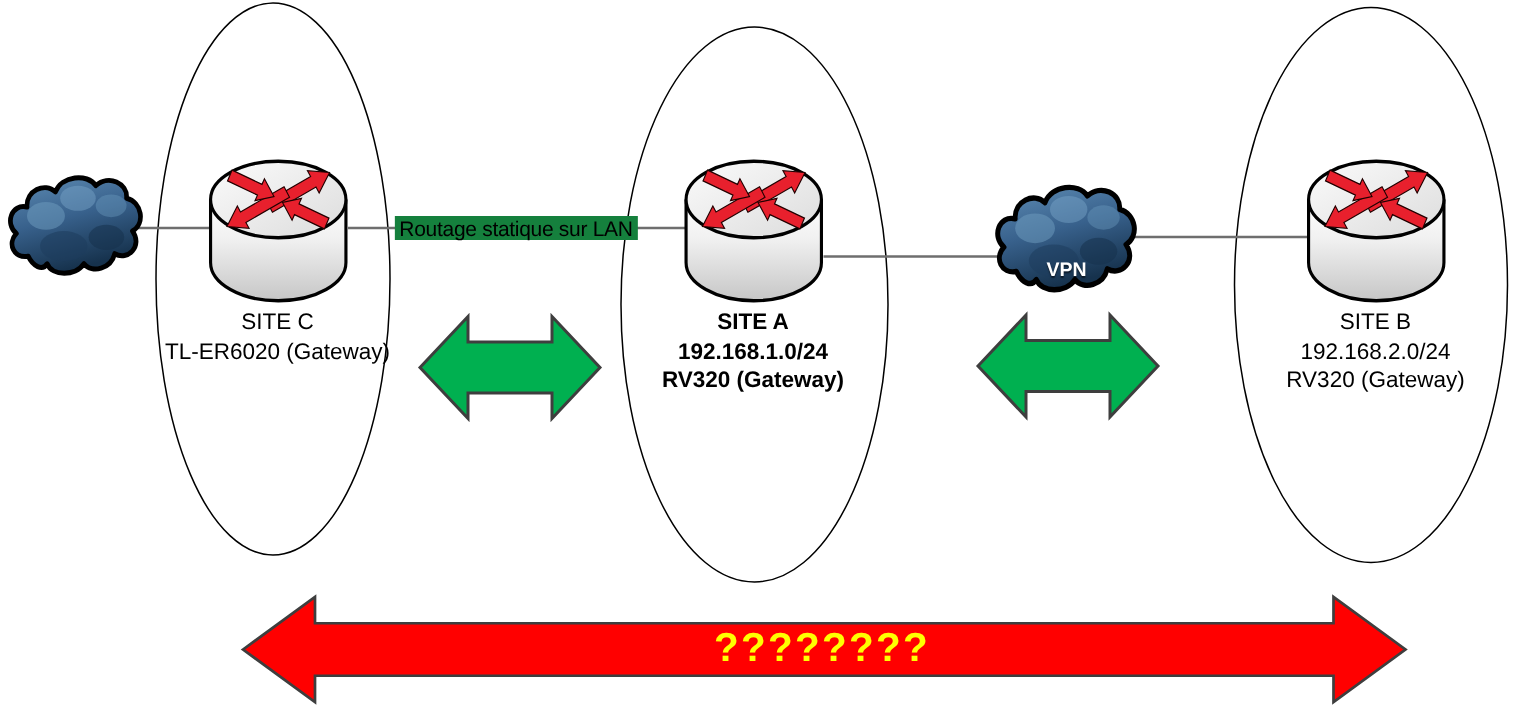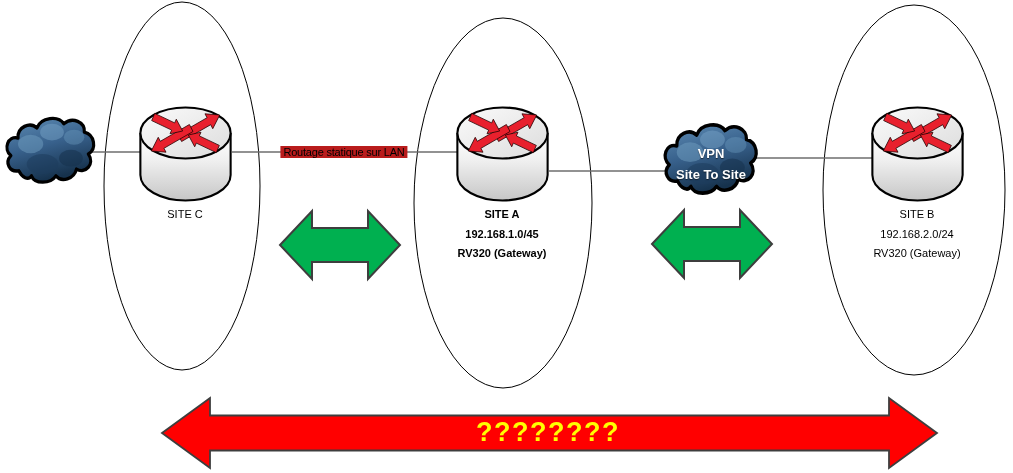--- a/index.html
+++ b/index.html
@@ -1,24 +1,24 @@
 <!DOCTYPE html>
 <html><head>
 <meta charset="utf-8">
 <style>
   html,body{margin:0;padding:0;background:#fff;}
   body{font-family:"Liberation Sans",sans-serif;}
   .canvas{position:relative;width:1013px;height:473px;background:#fff;overflow:hidden;}
   .canvas svg.scene{position:absolute;left:0;top:0;}
   .site-label{position:absolute;width:230px;text-align:center;color:#000;
-    font-size:11px;line-height:19.5px;white-space:nowrap;}
-  .route-label{position:absolute;transform:translate(-50%,-50%);background:#b91c1c;
-    padding:0 3px;font-size:11px;letter-spacing:-0.2px;color:#000;white-space:nowrap;}
+    font-size:15px;line-height:19.5px;white-space:nowrap;}
+  .route-label{position:absolute;transform:translate(-50%,-50%);background:#15803d;
+    padding:0 3px;font-size:14px;letter-spacing:-0.2px;color:#000;white-space:nowrap;}
   .vpn-label{position:absolute;width:130px;text-align:center;color:#fff;
-    font-weight:bold;font-size:13px;line-height:21px;text-shadow:0 1px 1px rgba(0,0,0,.55);}
+    font-weight:bold;font-size:13px;line-height:21px;text-shadow:0 1px 1px rgba(0,0,0,.55);margin-top:26px;}
   .question-label{position:absolute;transform:translate(-50%,-50%);color:#FFFF00;
     font-weight:bold;font-size:27px;letter-spacing:1.5px;white-space:nowrap;}
 </style>
 </head>
 <body>
 
 <div class="canvas">
   <svg class="scene" width="1013" height="473" viewBox="0 0 1013 473">
     <defs>
       <linearGradient id="cylBody" x1="0" y1="0" x2="0" y2="1">
@@ -85,35 +85,35 @@
     <use href="#cloud" transform="translate(3,112) scale(0.79,0.84)"></use>
     <use href="#cloud" transform="translate(661,118) scale(0.83,0.9)"></use>
 
     <use href="#router" transform="translate(138,105) scale(0.95,1)"></use>
     <use href="#router" transform="translate(455,105) scale(0.95,1)"></use>
     <use href="#router" transform="translate(870,105) scale(0.95,1)"></use>
   </svg>
 
   <div class="site-label" style="left:70px;top:205px;">
     <div>SITE C</div>
+    <div>TL-ER6020 (Gateway)</div>
   </div>
 
   <div class="site-label" style="left:387px;top:205px;font-weight:bold;">
     <div>SITE A</div>
-    <div>192.168.1.0/45</div>
+    <div>192.168.1.0/24</div>
     <div>RV320 (Gateway)</div>
   </div>
 
   <div class="site-label" style="left:802px;top:205px;">
     <div>SITE B</div>
     <div>192.168.2.0/24</div>
     <div>RV320 (Gateway)</div>
   </div>
 
   <div class="route-label" style="left:344px;top:152px;">Routage statique sur LAN</div>
 
   <div class="vpn-label" style="left:646px;top:143px;">
     <div>VPN</div>
-    <div>Site To Site</div>
   </div>
 
   <div class="question-label" style="left:548px;top:432px;">????????</div>
 </div>
 
 </body></html>

